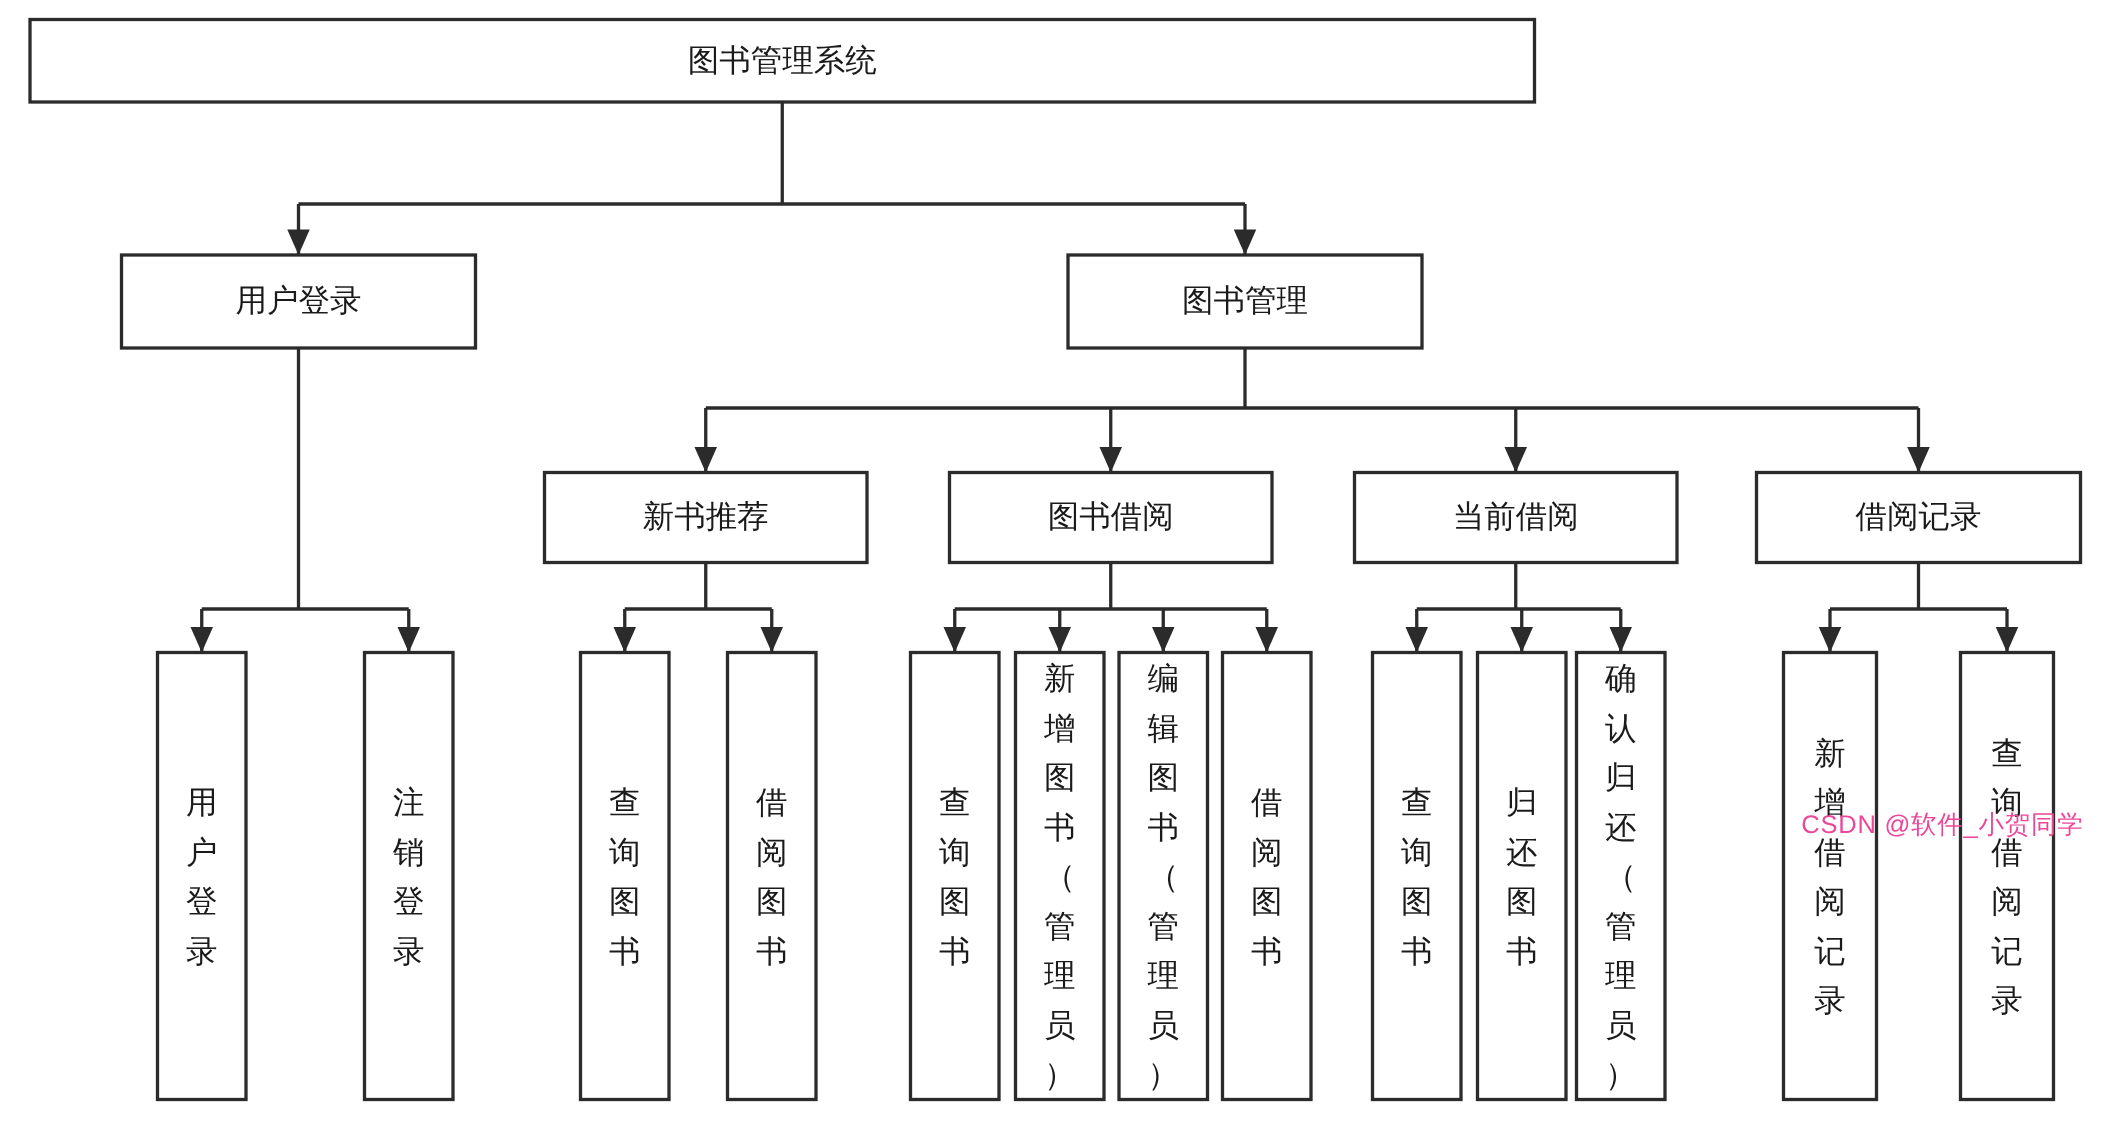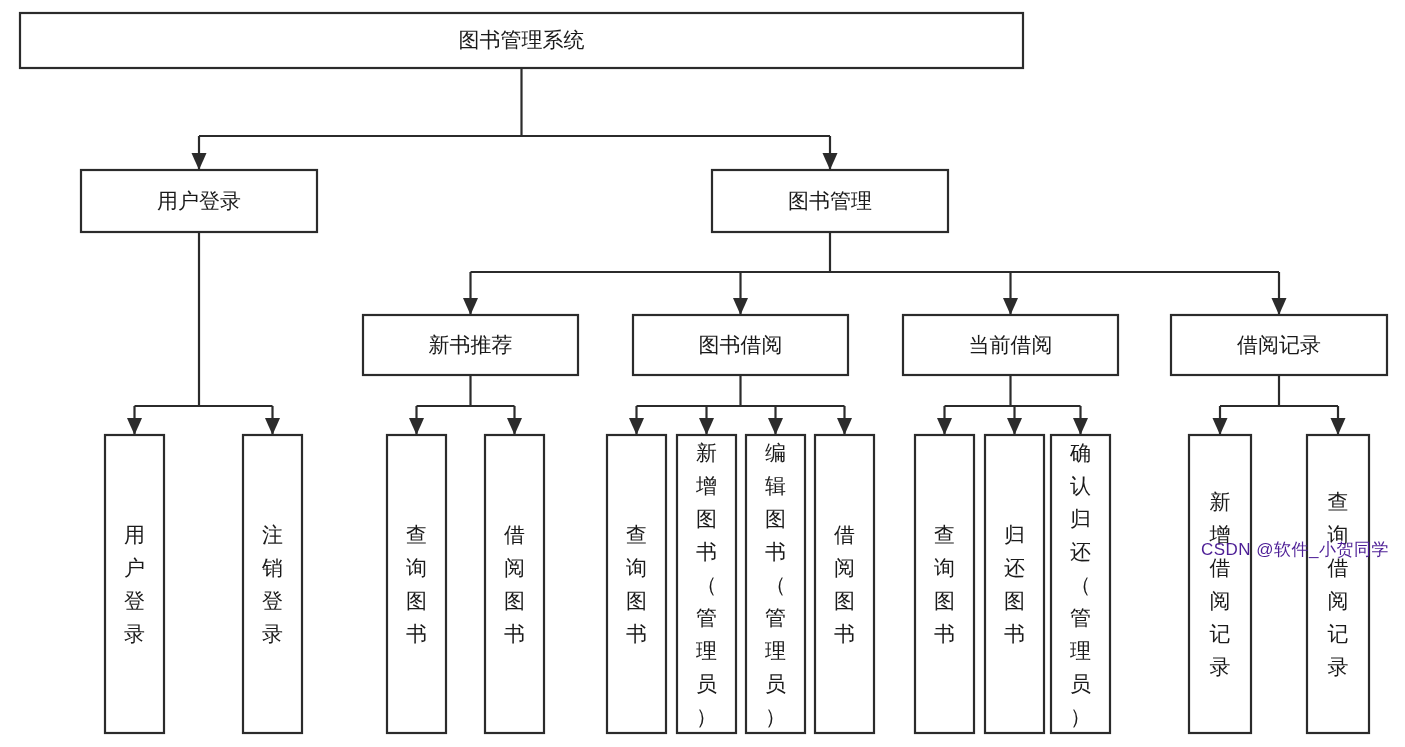--- a/index.html
+++ b/index.html
@@ -56,21 +56,21 @@
     font-size: 21px;
     fill: #1a1a1a;
     text-anchor: middle;
   }
   .watermark-text {
     position: absolute;
     right: 16px;
     bottom: 6px;
     font-family: "Liberation Sans", "DejaVu Sans", sans-serif;
     font-size: 17px;
-    color: #4c1d95;
+    color: #ec4899;
     white-space: nowrap;
     letter-spacing: 0.5px;
     user-select: none;
   }
 </style>
 </head>
 <body>
 
 <div id="diagram-root">
   <svg class="diagram-canvas" viewBox="0 0 1405 747" xmlns="http://www.w3.org/2000/svg">

